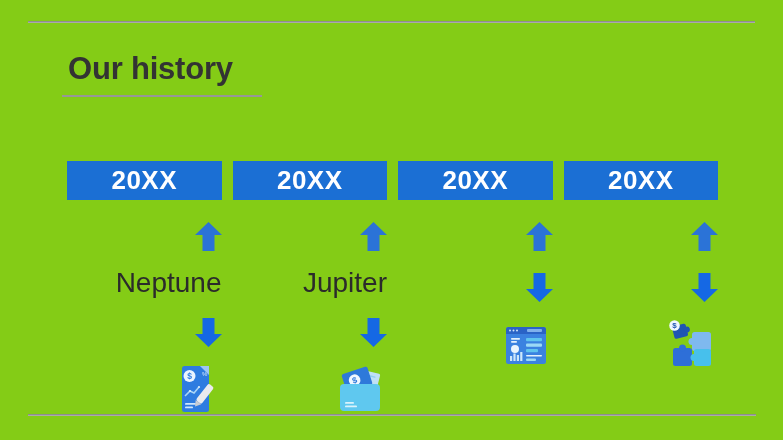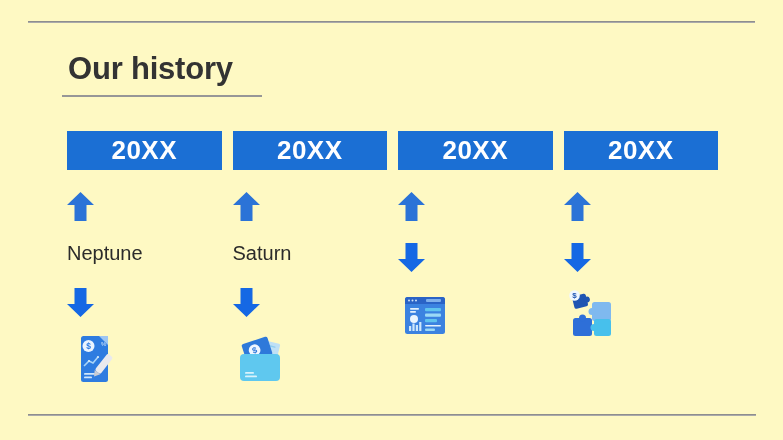--- a/index.html
+++ b/index.html
@@ -1,52 +1,52 @@
 <!DOCTYPE html>
 <html><head>
 <meta charset="utf-8">
 <style>
   html,body{margin:0;padding:0;}
   body{font-family:"Liberation Sans","DejaVu Sans",sans-serif;background:#e9e9e9;}
   .slide{
     position:relative;width:783px;height:440px;margin:0 auto;
-    background:#fef9c3;overflow:hidden;
+    background:#84cc16;overflow:hidden;
   }
   .rule{
     position:absolute;height:2px;
     background:linear-gradient(#808080,#b8b8b8);
   }
   .rule.top{left:28px;width:727px;top:21px;}
   .rule.bottom{left:28px;width:728px;top:414px;}
   .title{
     position:absolute;left:68px;top:51px;
     font-size:31px;font-weight:700;color:#333333;line-height:36px;
     letter-spacing:-0.2px;white-space:nowrap;
   }
   .title-underline{
     position:absolute;left:62px;top:95px;width:200px;height:2px;
     background:#979797;
   }
   .timeline{
     position:absolute;left:67px;top:131px;width:651px;
     display:grid;grid-template-columns:repeat(4,1fr);column-gap:11px;
   }
-  .column{display:flex;flex-direction:column;align-items:flex-start;}
+  .column{display:flex;flex-direction:column;align-items:flex-end;margin-top:30px;}
   .year-banner{
     width:100%;height:39px;background:#1b6fd4;
     display:flex;align-items:center;justify-content:center;
   }
   .year-banner span{
     color:#ffffff;font-size:26px;font-weight:700;letter-spacing:0.5px;line-height:39px;
   }
   .arrow{display:block;}
   .arrow.up{margin-top:22px;}
   .planet-label{
     margin-top:19px;height:26px;line-height:26px;
-    font-size:20px;font-weight:500;color:#2b2b2b;white-space:nowrap;
+    font-size:28px;font-weight:500;color:#2b2b2b;white-space:nowrap;
   }
   .arrow.down{margin-top:22px;}
   .col-icon{margin-top:16px;width:54px;height:54px;}
   .col-icon svg{display:block;width:54px;height:54px;}
   svg text{font-family:"Liberation Sans","DejaVu Sans",sans-serif;}
 </style>
 </head>
 <body>
 
 <div class="slide">
@@ -88,21 +88,21 @@
       </div>
     </div>
 
     <div class="column">
       <div class="year-banner">
         <span>20XX</span>
       </div>
       <svg class="arrow up" width="27" height="29" viewBox="0 0 27 29">
           <path d="M13.5 0 L27 13 H19.5 V29 H7.5 V13 H0 Z" fill="#2b73d7"></path>
         </svg>
-      <div class="planet-label">Saturn</div>
+      <div class="planet-label">Jupiter</div>
       <svg class="arrow down" width="27" height="29" viewBox="0 0 27 29">
           <path d="M13.5 29 L0 16 H7.5 V0 H19.5 V16 H27 Z" fill="#1568e4"></path>
         </svg>
       <div class="col-icon">
         <svg viewBox="0 0 54 54">
           <g transform="rotate(14 38 16)">
             <rect x="30" y="9" width="16" height="13" rx="1.5" fill="#bfe0f5"></rect>
             <rect x="33" y="12.5" width="9" height="1.5" rx="0.7" fill="#8fcdef"></rect>
           </g>
           <g transform="rotate(-18 24 18)">

